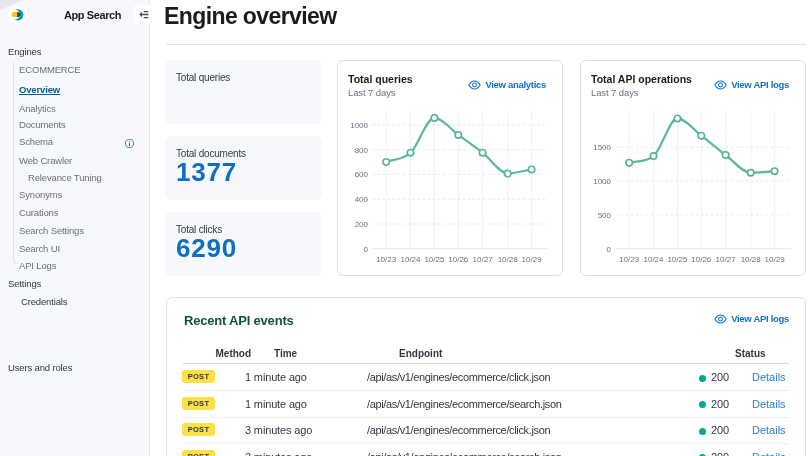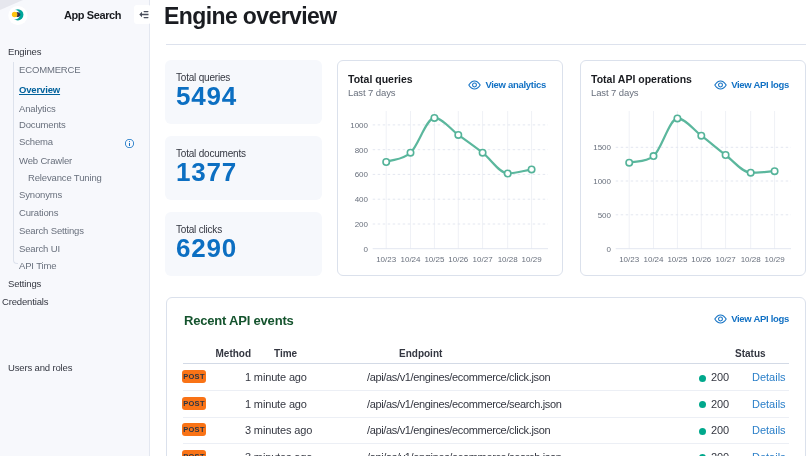--- a/index.html
+++ b/index.html
@@ -37,21 +37,21 @@
 .vlink svg { vertical-align:-2px; margin-right:4px; }
 
 
 .events { position:absolute; left:166px; top:297px; width:640px; height:200px; background:#fff; border:1px solid #dbe1ec; border-radius:6px; }
 .events .ttl { position:absolute; left:17px; top:15px; font-size:13px; font-weight:bold; letter-spacing:-0.2px; color:#14532d; }
 .thead { position:absolute; top:347.5px; font-size:10px; font-weight:bold; color:#343741;padding-left:32px; }
 .theadline { position:absolute; left:183px; top:363px; width:606px; height:1px; background:#d3dae6; }
 .rowline { position:absolute; left:183px; width:606px; height:1px; background:#eceff5; }
 .cell { position:absolute; font-size:11px; letter-spacing:-0.15px; color:#343741; white-space:nowrap; }
 .ep { letter-spacing:-0.35px; }
-.badge { position:absolute; left:182px; width:24px; height:13px; background:#f97316; border-radius:3px; font-size:7.5px; font-weight:bold; color:#2a3646; text-align:center; line-height:13px; letter-spacing:0.3px; }
+.badge { position:absolute; left:182px; width:33px; height:13px; background:#fde047; border-radius:3px; font-size:7.5px; font-weight:bold; color:#2a3646; text-align:center; line-height:13px; letter-spacing:0.3px; }
 .dot { position:absolute; width:7px; height:7px; border-radius:50%; background:#00a88c; }
 .details { position:absolute; font-size:11px; color:#2a7fc9; }
 svg text { font-family:"Liberation Sans",sans-serif; }
 </style>
 </head>
 <body>
 <div id="page">
 
   <div class="sidebar">
     <div class="corner"></div>
@@ -76,35 +76,34 @@
     <div class="nav-item nav-sel" style="left:19px; top:84.3px;">Overview</div>
     <div class="nav-item" style="left:19px; top:102.8px;">Analytics</div>
     <div class="nav-item" style="left:19px; top:119.3px;">Documents</div>
     <div class="nav-item" style="left:19px; top:136.1px;">Schema</div>
     <div class="nav-item" style="left:19px; top:154.7px;">Web Crawler</div>
     <div class="nav-item" style="left:19px; top:171.9px;padding-left:9px;">Relevance Tuning</div>
     <div class="nav-item" style="left:19px; top:188.7px;">Synonyms</div>
     <div class="nav-item" style="left:19px; top:207.2px;">Curations</div>
     <div class="nav-item" style="left:19px; top:225px;">Search Settings</div>
     <div class="nav-item" style="left:19px; top:243.1px;">Search UI</div>
-    <div class="nav-item" style="left:19px; top:260.3px;">API Time</div>
+    <div class="nav-item" style="left:19px; top:260.3px;">API Logs</div>
     <div class="nav-item nav-top" style="left:8px; top:277.8px;">Settings</div>
-    <div class="nav-item nav-top" style="left:2px; top:295.5px;">Credentials</div>
+    <div class="nav-item nav-top" style="left:21px; top:295.5px;">Credentials</div>
     <div class="nav-item nav-top" style="left:8px; top:313.6px;margin-top:48px;">Users and roles</div>
     <svg class="infoicon" viewBox="0 0 16 16" fill="#1271c4">
       <path d="M8 0a8 8 0 1 1 0 16A8 8 0 0 1 8 0zm0 1.5a6.5 6.5 0 1 0 0 13 6.5 6.5 0 0 0 0-13zM8 6.8c.5 0 .9.4.9.9v4a.9.9 0 0 1-1.8 0v-4c0-.5.4-.9.9-.9zM8 3.5a1 1 0 1 1 0 2 1 1 0 0 1 0-2z"></path>
     </svg>
   </div>
 
   <div class="h1">Engine overview</div>
   <div class="hdivider"></div>
 
   <div class="stat" style="top:60px;">
       <div class="lbl">Total queries</div>
-      <div class="num">5494</div>
     </div>
   <div class="stat" style="top:136px;">
       <div class="lbl">Total documents</div>
       <div class="num">1377</div>
     </div>
   <div class="stat" style="top:212px;">
       <div class="lbl">Total clicks</div>
       <div class="num">6290</div>
     </div>
 

